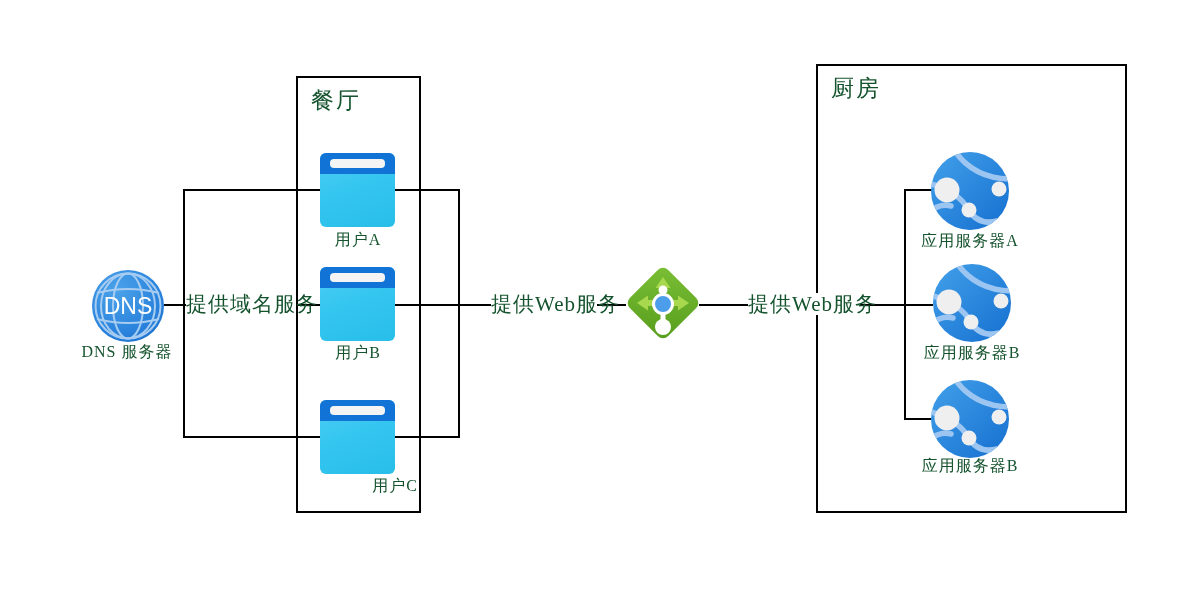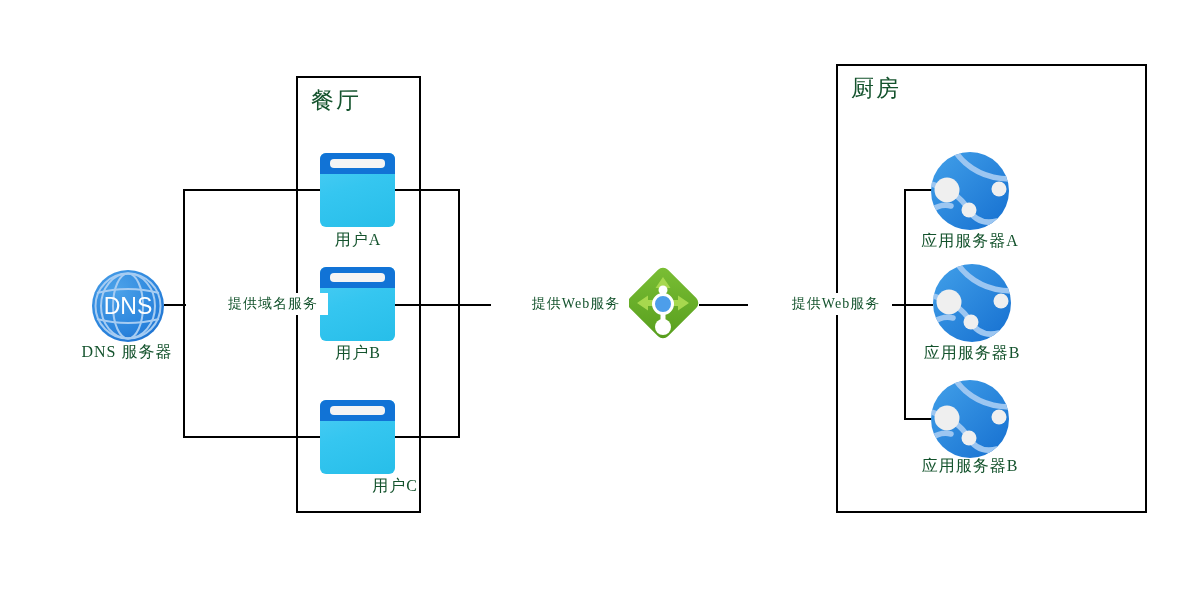--- a/index.html
+++ b/index.html
@@ -3,37 +3,37 @@
 <meta charset="utf-8">
 <style>
   html,body{margin:0;padding:0;background:#fff;}
   .canvas{
     position:relative;width:1182px;height:611px;background:#ffffff;overflow:hidden;
     font-family:"Liberation Serif","DejaVu Serif",serif;color:#14532d;margin-left:28px;
   }
   
   .group-box{position:absolute;background:#ffffff;border:2px solid #000;box-sizing:border-box;z-index:1;}
   .box-restaurant{left:268px;top:76px;width:125px;height:437px;}
-  .box-kitchen{left:808px;top:64px;width:311px;height:449px;}
+  .box-kitchen{left:788px;top:64px;width:311px;height:449px;}
   .box-title{position:absolute;left:13px;top:7px;font-size:23px;letter-spacing:2px;white-space:nowrap;}
   
   .line{position:absolute;background:#000;z-index:2;}
   .l-main1{left:136px;top:304px;width:462px;height:2px;}
   .l-main2{left:671px;top:304px;width:234px;height:2px;}
   .l-users-vl{left:155px;top:189px;width:2px;height:249px;}
   .l-users-vr{left:430px;top:189px;width:2px;height:249px;}
   .l-users-ht{left:155px;top:189px;width:277px;height:2px;}
   .l-users-hb{left:155px;top:436px;width:277px;height:2px;}
   .l-apps-v{left:876px;top:189px;width:2px;height:231px;}
   .l-apps-sa{left:876px;top:189px;width:30px;height:2px;}
   .l-apps-sc{left:876px;top:418px;width:30px;height:2px;}
   
   .node-label{position:absolute;text-align:center;font-size:16px;letter-spacing:1px;white-space:nowrap;z-index:4;}
-  .conn-label{position:absolute;text-align:center;font-size:14px;letter-spacing:1px;white-space:nowrap;
-              background:#ffffff;line-height:22px;height:22px;z-index:4;padding-left:32px;}
+  .conn-label{position:absolute;text-align:center;font-size:21px;letter-spacing:1px;white-space:nowrap;
+              background:#ffffff;line-height:22px;height:22px;z-index:4;}
   .lbl-dns{left:24px;top:342px;width:150px;}
   .lbl-userA{left:270px;top:230px;width:120px;}
   .lbl-userB{left:270px;top:343px;width:120px;}
   .lbl-userC{left:270px;top:476px;width:120px;text-align:right;}
   .lbl-proxy{left:554px;top:343px;width:165px;}
   .lbl-appA{left:857px;top:231px;width:170px;}
   .lbl-appB{left:859px;top:343px;width:170px;}
   .lbl-appC{left:857px;top:456px;width:170px;}
   .lbl-conn1{left:158px;top:293px;width:110px;}
   .lbl-conn2{left:463px;top:293px;width:106px;}

